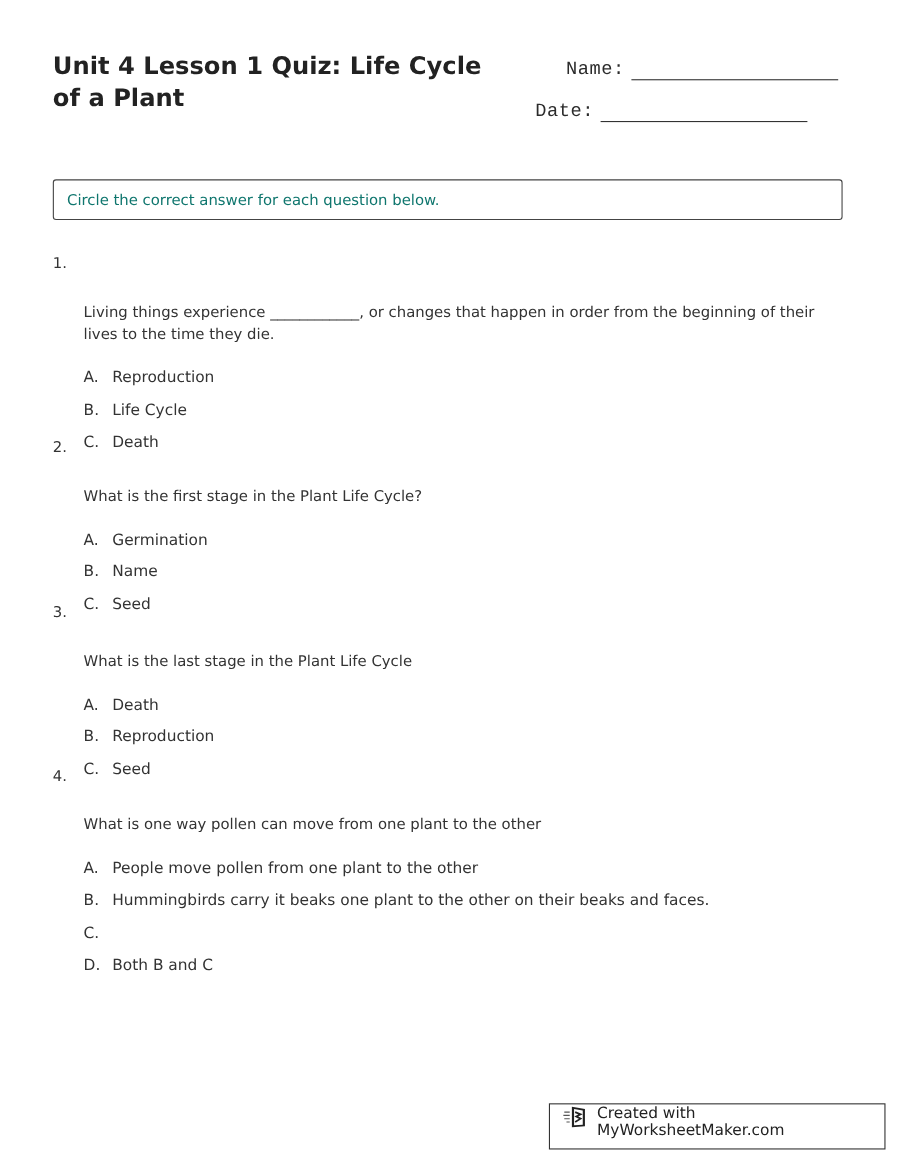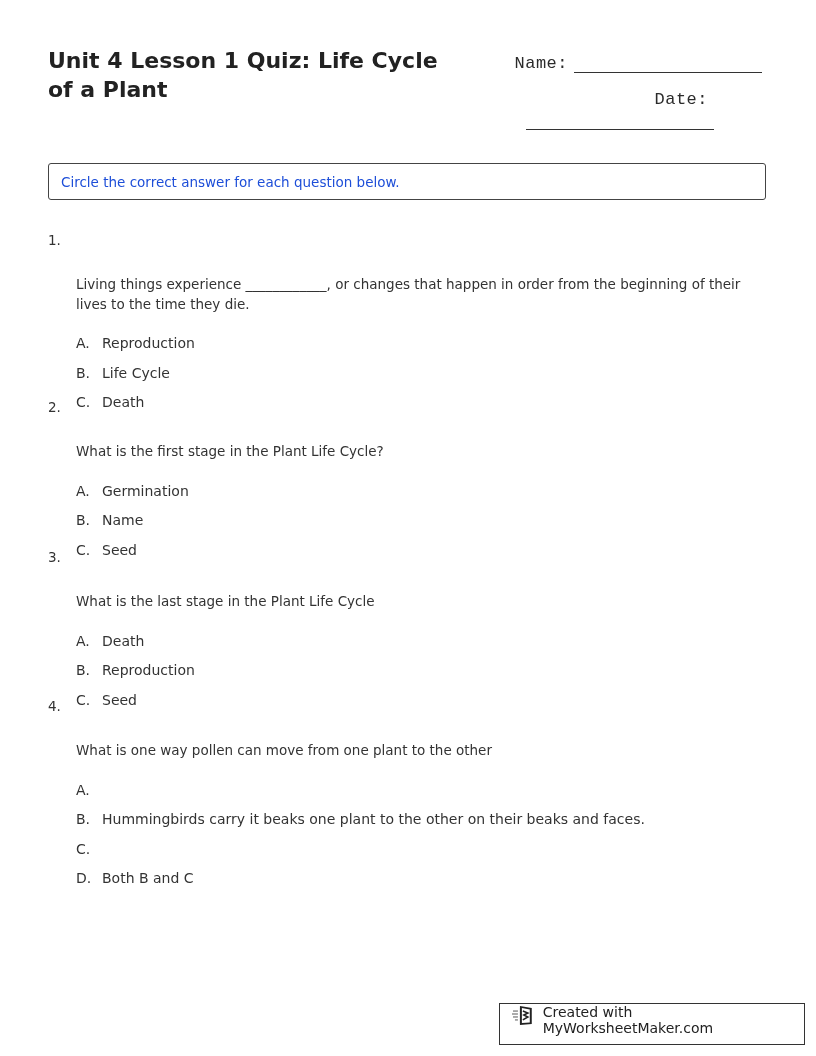--- a/index.html
+++ b/index.html
@@ -50,21 +50,21 @@
       left: 48px;
       top: 163px;
       width: 718px;
       height: 37px;
       border: 1.2px solid #444;
       border-radius: 3px;
       box-sizing: border-box;
       font-size: 13.5px;
       line-height: 36px;
       padding-left: 12px;
-      color: #1d4ed8;
+      color: #0f766e;
     }
     .question {
       position: absolute;
       left: 48px;
       width: 720px;
     }
     .q-head {
       display: flex;
       font-size: 13.5px;
       line-height: 19.5px;
@@ -114,21 +114,21 @@
 </head>
 <body>
 
 <h1 class="title">Unit 4 Lesson 1 Quiz: Life Cycle of a Plant</h1>
 
 <div class="field-row" style="left:498px; top:52px;">
   <span class="field-label">Name:</span>
   <span class="field-line"></span>
 </div>
 
-<div class="field-row" style="left:526px; top:90px;flex-direction:column;">
+<div class="field-row" style="left:470px; top:90px;">
   <span class="field-label">Date:</span>
   <span class="field-line"></span>
 </div>
 
 <div class="instructions">Circle the correct answer for each question below.</div>
 
 <div class="question" style="top:231px;">
   <div class="q-head">
     <span class="q-num">1.</span>
     <span class="q-text">Living things experience ____________, or changes that happen in order from the beginning of their lives to the time they die.</span>
@@ -192,20 +192,21 @@
 </div>
 
 <div class="question" style="top:697px;">
   <div class="q-head">
     <span class="q-num">4.</span>
     <span class="q-text">What is one way pollen can move from one plant to the other</span>
   </div>
   <div class="options">
     <div class="option">
       <span class="opt-letter">A.</span>
+      <span>People move pollen from one plant to the other</span>
     </div>
     <div class="option">
       <span class="opt-letter">B.</span>
       <span>Hummingbirds carry it beaks one plant to the other on their beaks and faces.</span>
     </div>
     <div class="option">
       <span class="opt-letter">C.</span>
     </div>
     <div class="option">
       <span class="opt-letter">D.</span>

